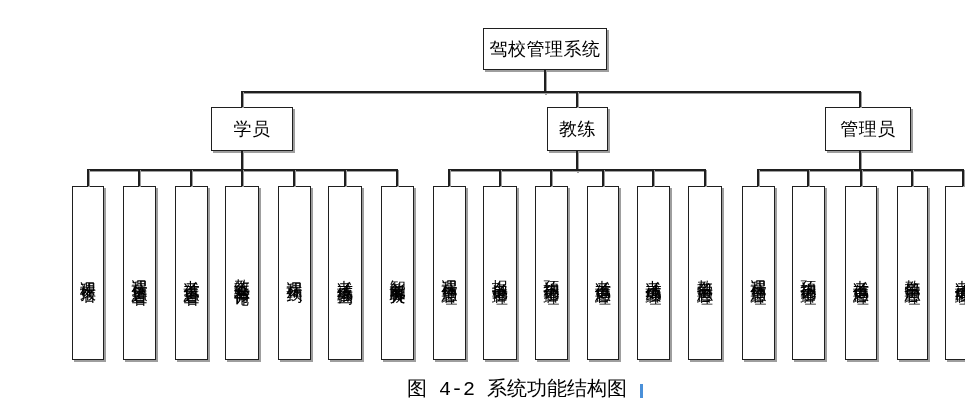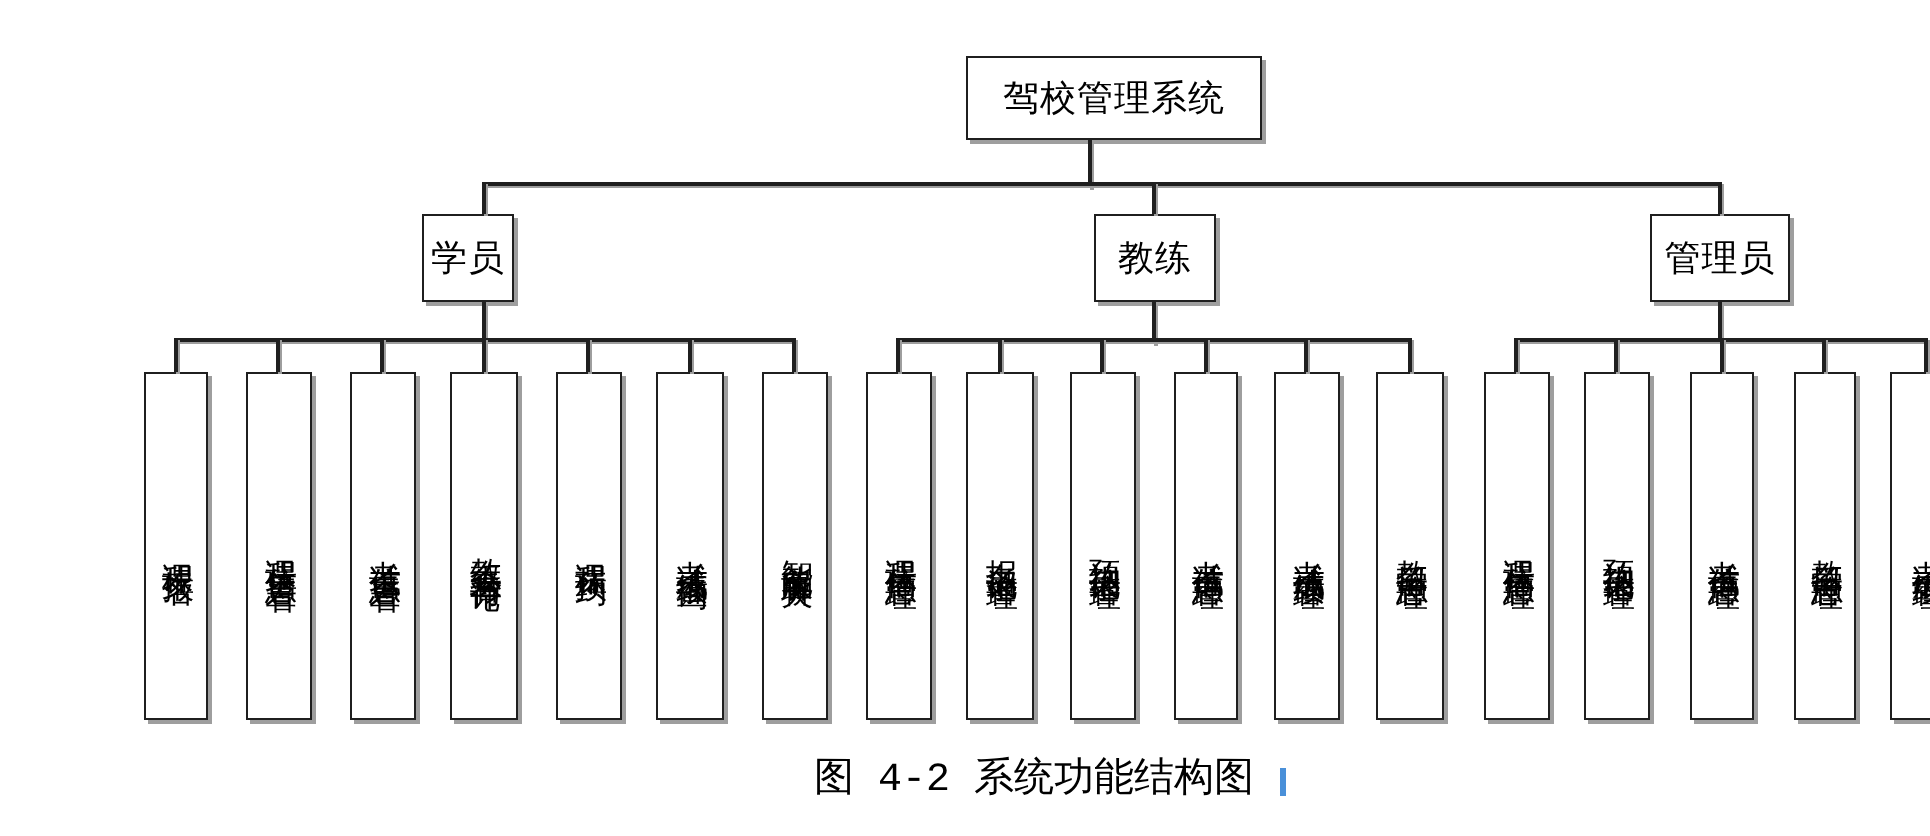--- a/index.html
+++ b/index.html
@@ -32,39 +32,39 @@
   }
   .caret{
     position:absolute;left:640px;top:384px;width:3px;height:14px;
     background:var(--caret,#4a90d9);
   }
 </style>
 </head>
 <body>
 
 <div id="stage">
-  <div class="box hbox" id="root-box" style="left:483px;top:28px;width:148px;height:42px;">驾校管理系统</div>
+  <div class="box hbox" id="root-box" style="left:483px;top:28px;width:124px;height:42px;">驾校管理系统</div>
 
   <div id="nodes">
-      <div class="box hbox" style="left: 211px; top: 107px; width: 46px; height: 44px;">学员</div>
+      <div class="box hbox" style="left: 211px; top: 107px; width: 82px; height: 44px;">学员</div>
       <div class="box vbox" style="left: 72px; top: 186px; width: 32px; height: 174px;">课程报名</div>
       <div class="box vbox" style="left: 123px; top: 186px; width: 33px; height: 174px;">课程信息查看</div>
       <div class="box vbox" style="left: 175px; top: 186px; width: 33px; height: 174px;">考试信息查看</div>
       <div class="box vbox" style="left: 225px; top: 186px; width: 34px; height: 174px;">教练查看与评论</div>
       <div class="box vbox" style="left: 278px; top: 186px; width: 33px; height: 174px;">课程预约</div>
       <div class="box vbox" style="left: 328px; top: 186px; width: 34px; height: 174px;">考试成绩查询</div>
       <div class="box vbox" style="left: 381px; top: 186px; width: 33px; height: 174px;">智能客服聊天</div>
       <div class="box hbox" style="left: 547px; top: 107px; width: 61px; height: 44px;">教练</div>
       <div class="box vbox" style="left: 433px; top: 186px; width: 33px; height: 174px;">课程信息管理</div>
       <div class="box vbox" style="left: 483px; top: 186px; width: 34px; height: 174px;">报名记录管理</div>
       <div class="box vbox" style="left: 535px; top: 186px; width: 33px; height: 174px;">预约记录管理</div>
       <div class="box vbox" style="left: 587px; top: 186px; width: 32px; height: 174px;">考试信息管理</div>
       <div class="box vbox" style="left: 637px; top: 186px; width: 33px; height: 174px;">考试成绩管理</div>
       <div class="box vbox" style="left: 688px; top: 186px; width: 34px; height: 174px;">教学日志管理</div>
-      <div class="box hbox" style="left: 825px; top: 107px; width: 70px; height: 44px;">管理员</div>
+      <div class="box hbox" style="left: 825px; top: 107px; width: 86px; height: 44px;">管理员</div>
       <div class="box vbox" style="left: 742px; top: 186px; width: 33px; height: 174px;">课程信息管理</div>
       <div class="box vbox" style="left: 792px; top: 186px; width: 33px; height: 174px;">预约记录管理</div>
       <div class="box vbox" style="left: 845px; top: 186px; width: 32px; height: 174px;">考试信息管理</div>
       <div class="box vbox" style="left: 897px; top: 186px; width: 31px; height: 174px;">教学日志管理</div>
       <div class="box vbox" style="left: 945px; top: 186px; width: 36px; height: 174px;">考试成绩管理</div>
     </div>
   <div id="lines">
       <div class="line" style="left: 544px; top: 70px; width: 2px; height: 24px;"></div>
       <div class="line" style="left: 241px; top: 91px; width: 620px; height: 2px;"></div>
       <div class="line" style="left: 241px; top: 91px; width: 2px; height: 16px;"></div>

